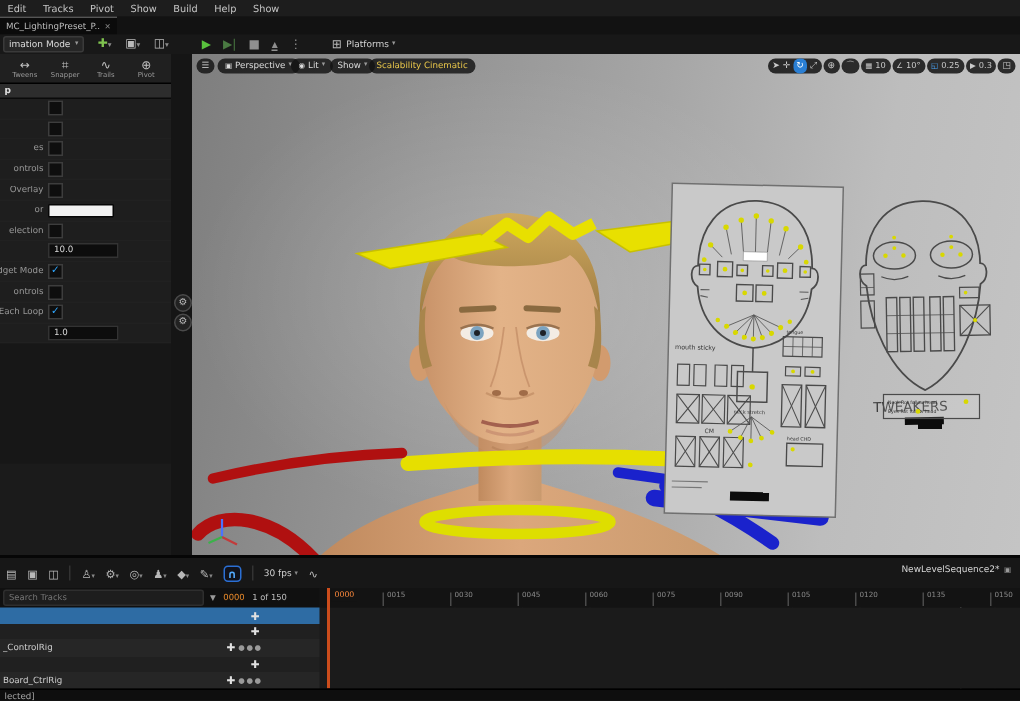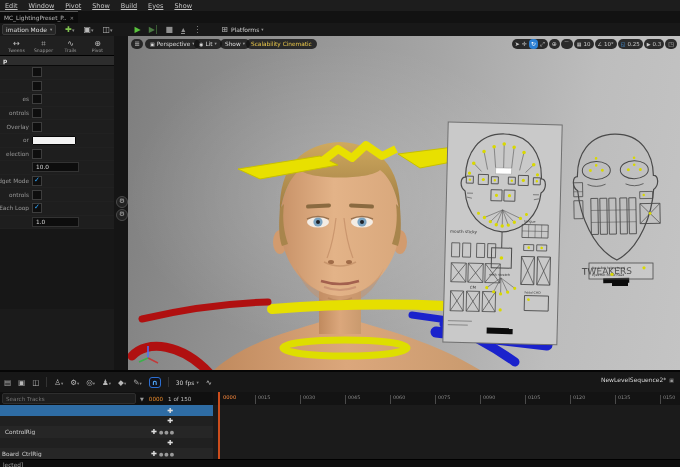--- a/index.html
+++ b/index.html
@@ -2,21 +2,21 @@
 <html><head>
 <meta charset="utf-8">
 <style>
   html,body{margin:0;padding:0;background:#1a1a1a;}
   .app{position:relative;width:680px;height:467px;background:#141414;overflow:hidden;
        font-family:"DejaVu Sans","Liberation Sans",sans-serif;color:#c8c8c8;
        -webkit-font-smoothing:antialiased;}
   .abs{position:absolute;}
   
   .menubar{position:absolute;top:0;left:0;right:0;height:11px;background:#1d1d1d;
-           display:flex;align-items:center;gap:11px;padding-left:5px;font-size:6.5px;color:#c4c4c4;text-decoration:underline;}
+           display:flex;align-items:center;gap:11px;padding-left:5px;font-size:6.5px;color:#c4c4c4;}
   .menubar span{cursor:default;}
   .tabbar{position:absolute;top:11px;left:0;right:0;height:12px;background:#121212;}
   .tab{position:absolute;left:0;top:0;height:11px;min-width:58px;background:#0b0b0b;border-top:1px solid #555;
        display:flex;align-items:center;gap:3px;padding:0 4px;font-size:5.8px;color:#bdbdbd;}
   .mtoolbar{position:absolute;top:23px;left:0;right:0;height:13px;background:#181818;border-bottom:1px solid #000;
             display:flex;align-items:center;font-size:6px;}
   .modebox{margin-left:2px;background:#262626;border:1px solid #3a3a3a;border-radius:2px;
            padding:0px 3px;height:9px;line-height:9px;color:#ddd;display:flex;gap:3px;align-items:center;}
   .tico{color:#b9b9b9;font-size:8px;line-height:13px;margin-left:9px;}
   .tico .dd{font-size:5px;color:#8a8a8a;}
@@ -85,25 +85,25 @@
   .phflag{position:absolute;font-size:5.2px;color:#ff8a3c;background:rgba(20,20,20,0.85);
           padding:0 2px;height:8px;line-height:8px;}
 </style>
 </head>
 <body>
 
 <div class="app">
 
   <div class="menubar">
     <span>Edit</span>
-    <span>Window</span>
+    <span>Tracks</span>
     <span>Pivot</span>
     <span>Show</span>
     <span>Build</span>
-    <span>Eyes</span>
+    <span>Help</span>
     <span>Show</span>
   </div>
 
   <div class="tabbar">
     <div class="tab">
       <span>MC_LightingPreset_P..</span>
       <span style="font-size:5px;color:#8a8a8a;">✕</span>
     </div>
   </div>
 

